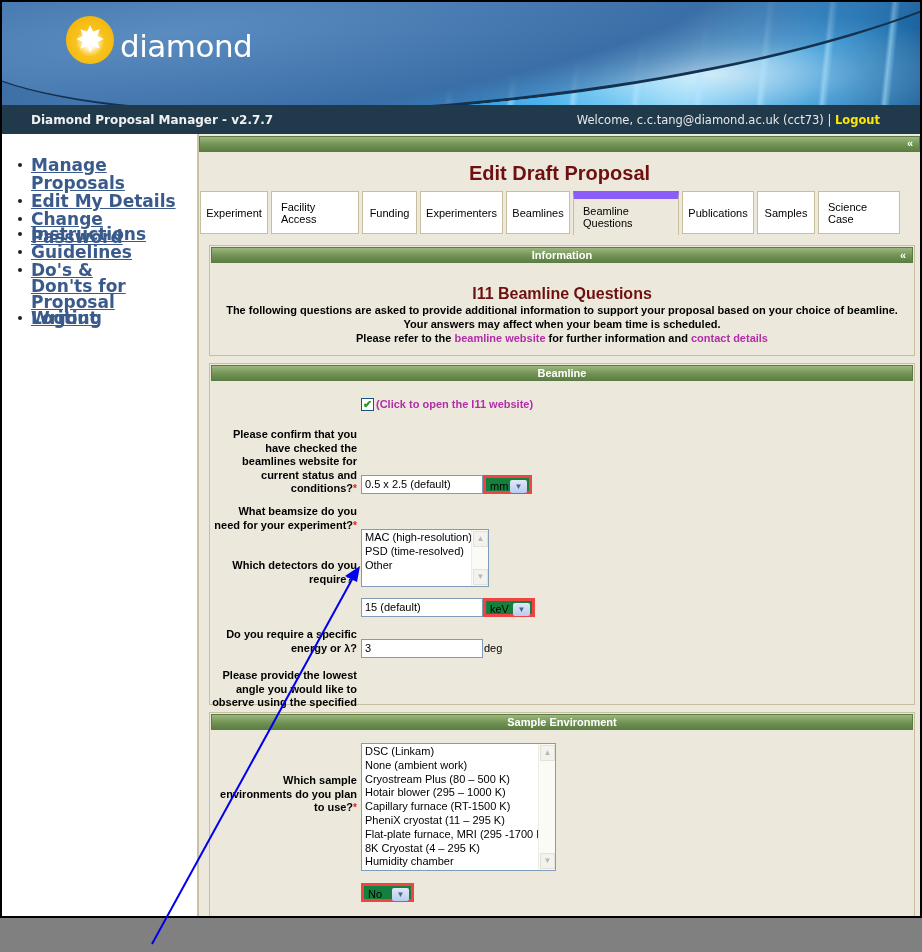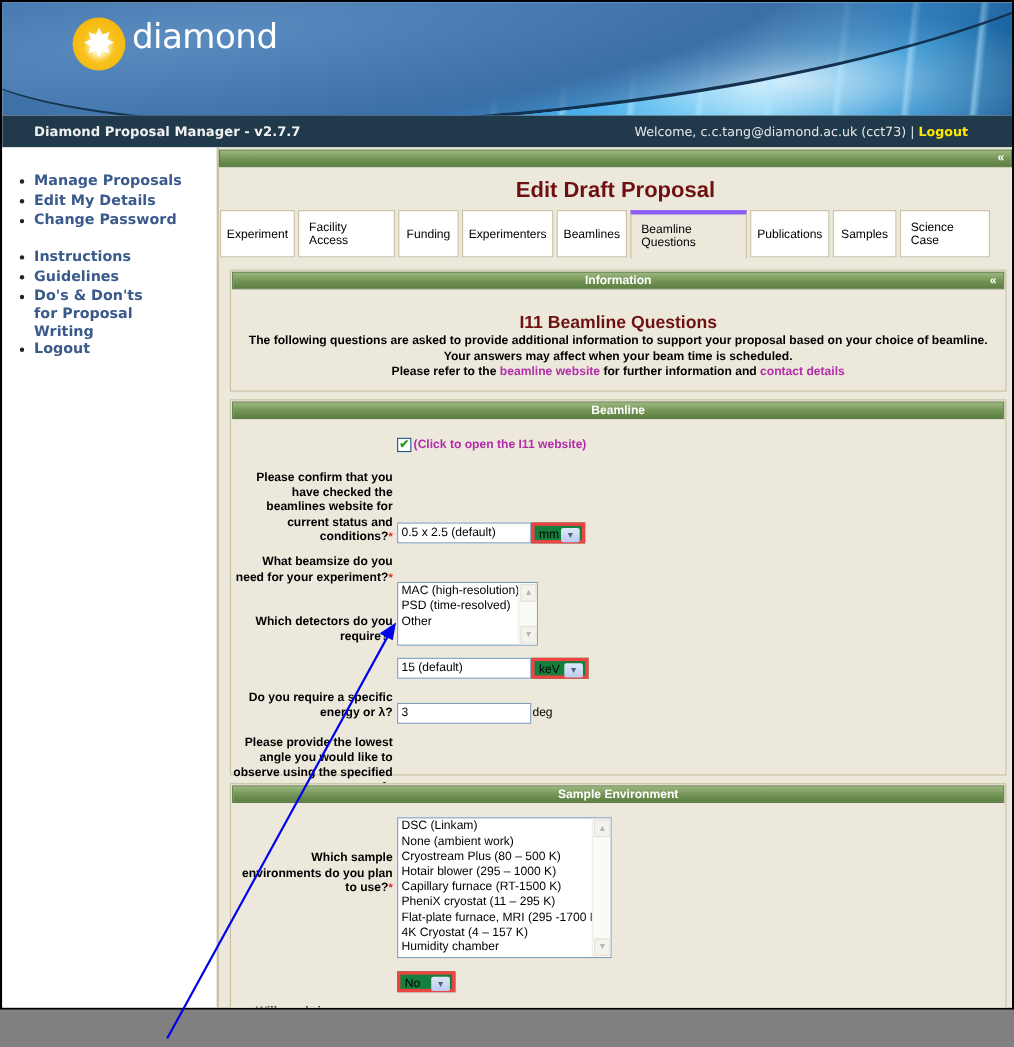--- a/index.html
+++ b/index.html
@@ -24,21 +24,21 @@
       repeating-linear-gradient(96deg, rgba(255,255,255,0) 0px, rgba(255,255,255,0) 52px, rgba(180,230,255,0.55) 56px, rgba(255,255,255,0) 62px),
       radial-gradient(ellipse at 60% 70%, rgba(255,255,255,0.65) 0%, rgba(200,240,255,0.25) 35%, rgba(0,0,0,0) 65%);
   }
   #banner .wave {
     position: absolute; left: -60px; top: -150px; width: 1100px; height: 250px;
     border-radius: 50%;
     border-bottom: 3px solid #14324f;
     background: radial-gradient(ellipse at 20% 60%, #5b8cc0 0%, #3a6ea6 45%, rgba(58,110,166,0.0) 70%);
     transform: rotate(-6deg);
   }
-  #logo { position: absolute; left: 64px; top: 14px; display: flex; align-items: flex-start; gap: 6px; }
+  #logo { position: absolute; left: 64px; top: 14px; display: flex; align-items: flex-end; gap: 6px; }
   #logo .sun {
     width: 48px; height: 48px; border-radius: 50%;
     background: radial-gradient(circle at 50% 55%, #ffffff 0%, #fff6c8 18%, #f8c21e 40%, #f0b000 100%);
     position: relative;
   }
   #logo .sun::after {
     content: "✸"; position: absolute; left: 0; top: 0; width: 48px; height: 48px;
     text-align: center; line-height: 48px; font-size: 36px; color: #fff;
   }
   #logo .word { font-family: "DejaVu Sans", sans-serif; font-size: 31px; color: #fff; letter-spacing: -0.5px; font-weight: normal; }
@@ -50,22 +50,22 @@
     padding: 0 40px 0 29px;
   }
   #titlebar .app-title { font-family: "DejaVu Sans", sans-serif; font-size: 12px; font-weight: bold; color: #f0f0f0; }
   #titlebar .welcome { font-family: "DejaVu Sans", sans-serif; font-size: 11.5px; color: #e8e8e8; }
   #titlebar .logout { color: #ffe800; font-weight: bold; text-decoration: none; }
 
   
   #sidebar { position: absolute; left: 0; top: 132px; width: 195px; height: 786px; background: #fff; }
   #sidebar ul { list-style: none; padding: 0; }
   #sidebar li {
-    font-family: "DejaVu Sans", sans-serif; font-size: 13px; font-weight: bold; color: #3a5a8c;
-    padding-left: 29px; position: relative; line-height: 18px;
+    font-family: "DejaVu Sans", sans-serif; font-size: 17px; font-weight: bold; color: #3a5a8c;
+    padding-left: 29px; position: relative; line-height: 18px; text-decoration: underline;
   }
   #sidebar li::before {
     content: ""; position: absolute; left: 16px; top: 7px; width: 4px; height: 4px; border-radius: 50%; background: #222;
   }
   #sidebar .g1 { position: absolute; top: 22px; }
   #sidebar .g2 { position: absolute; top: 91px; }
   #sidebar .g3 { position: absolute; top: 175px; }
   #sidebar li.two-line { line-height: 16px; padding-top: 1px; }
 
   
@@ -79,21 +79,21 @@
   #topbar { position: absolute; left: 0; top: 2px; width: 721px; height: 16px; }
   #page-title {
     position: absolute; left: 0; top: 28px; width: 721px; text-align: center;
     font-size: 20px; font-weight: bold; color: #6e1010; font-family: "Liberation Sans", sans-serif;
   }
   #tabs { position: absolute; left: 1px; top: 57px; height: 44px; display: flex; gap: 3px; }
   .tab {
     background: #fff; border: 1px solid #c7bfa0; height: 43px; display: flex; align-items: center; justify-content: center;
     font-size: 11px; color: #000; padding: 0 9px; cursor: pointer;
   }
-  .tab.active { background: #ece9dc; border-top: 4px solid #8b5cf6; height: 44px; border-bottom: none; }
+  .tab.active { background: #ece9dc; border-top: 8px solid #8b5cf6; height: 44px; border-bottom: none; }
 
   .panel { position: absolute; left: 10px; width: 706px; border: 1px solid #c7bfa0; background: #ece9dc; }
   .panel .greenbar { height: 16px; line-height: 14px; font-size: 11px; margin: 1px; }
 
   #info-panel { top: 111px; height: 111px; }
   #info-panel .h { text-align: center; font-size: 16px; font-weight: bold; color: #6e1010; margin-top: 22px; font-family: "Liberation Sans", sans-serif; }
   #info-panel .p { text-align: center; font-size: 11px; font-weight: bold; line-height: 14px; }
   #info-panel .p:first-of-type { margin-top: 3px; }
   .pink { color: #b32ca8; }
 
@@ -274,21 +274,21 @@
           <span>Which sample environments do you plan to use?</span><span class="req">*</span>
         </div>
         <div class="listbox" style="left:151px; top:0; width:195px; height:128px">
           <div>DSC (Linkam)</div>
           <div>None (ambient work)</div>
           <div>Cryostream Plus (80 – 500 K)</div>
           <div>Hotair blower (295 – 1000 K)</div>
           <div>Capillary furnace (RT-1500 K)</div>
           <div>PheniX cryostat (11 – 295 K)</div>
           <div>Flat-plate furnace, MRI (295 -1700 K)</div>
-          <div>4K Cryostat (4 – 157 K)</div>
+          <div>8K Cryostat (4 – 295 K)</div>
           <div>Humidity chamber</div>
           <div class="scroll">
             <div class="up">▲</div>
             <div class="down">▼</div>
           </div>
         </div>
       </div>
 
       <div class="row" style="top:170px">
         <div class="qlabel" style="top:4px">Will you bring your own sample cell/environment?</div>

